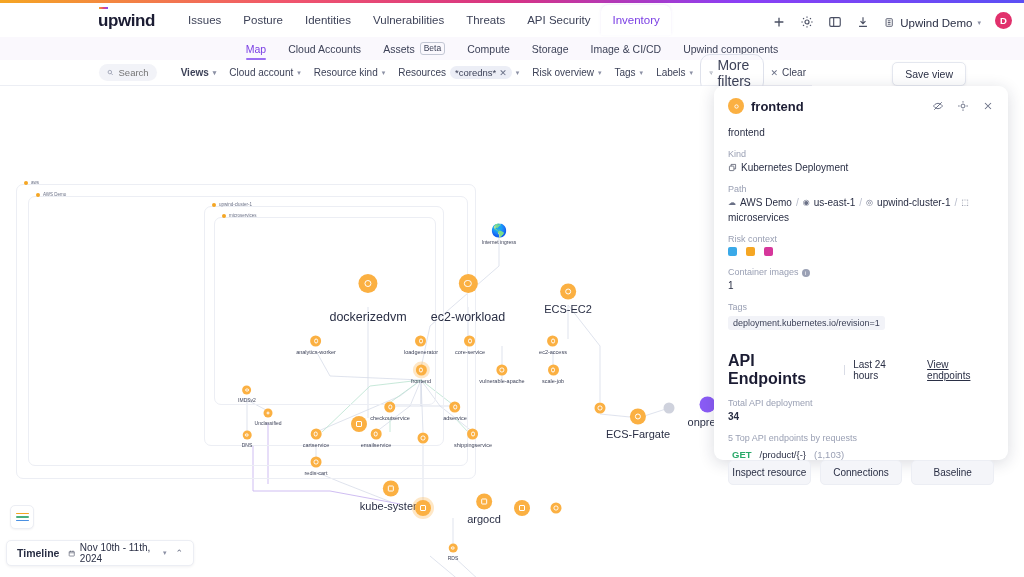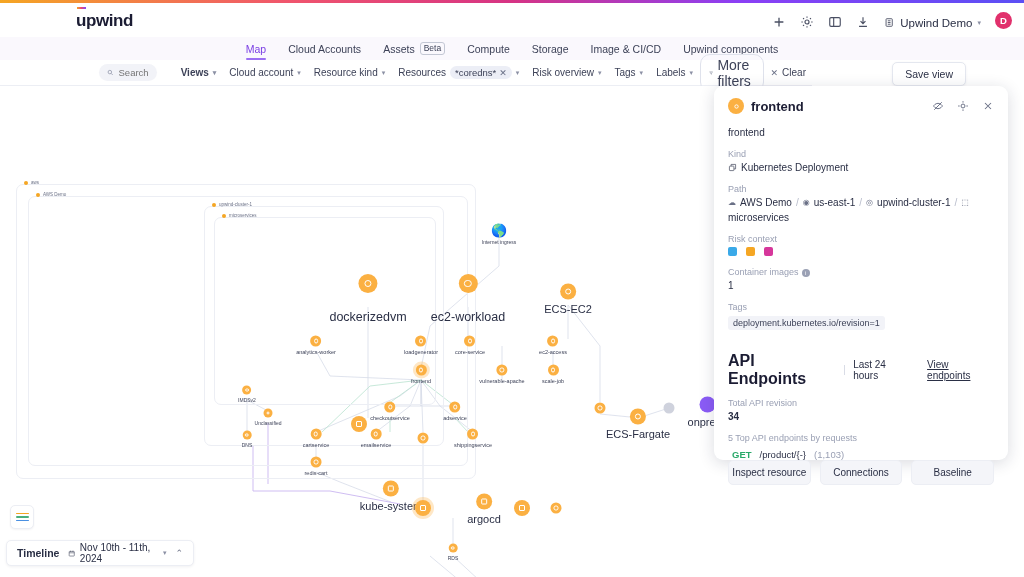--- a/index.html
+++ b/index.html
@@ -17,21 +17,21 @@
     position:absolute; top:0; left:0; width:1024px; height:3px;
     background:linear-gradient(90deg,#f5a623 0%,#f0556d 28%,#d63384 50%,#8b3ff5 72%,#5b4ff5 100%);
   }
 
   
   .header{
     position:absolute; top:3px; left:0; width:1024px; height:34px;
     background:#fff; display:flex; align-items:center;
   }
   .logo{
-    margin-left:76px; font-size:17px; font-weight:700; letter-spacing:-.4px;
+    margin-left:98px; font-size:17px; font-weight:700; letter-spacing:-.4px;
     color:#1b1c33; position:relative; line-height:1;
   }
   .logo .umlaut{
     position:absolute; top:-5px; left:1px; width:9px; height:2.5px;
     background:linear-gradient(90deg,#f5a623,#e8447d,#7c4dff);
   }
   .nav{ display:flex; align-items:center; margin-left:22px; height:34px;}
   .nav-item{
     font-size:11.5px; color:#3d4258; padding:9px 11px; cursor:pointer;
     white-space:nowrap; font-weight:500;
@@ -212,20 +212,29 @@
 </head>
 <body>
 
 <div class="grad-bar"></div>
 
 <div class="header">
   <div class="logo">
     <span class="umlaut"></span>
     <span>upwind</span>
   </div>
+  <div class="nav" id="nav">
+      <div class="nav-item">Issues</div>
+      <div class="nav-item">Posture</div>
+      <div class="nav-item">Identities</div>
+      <div class="nav-item">Vulnerabilities</div>
+      <div class="nav-item">Threats</div>
+      <div class="nav-item">API Security</div>
+      <div class="nav-item active">Inventory</div>
+    </div>
   <div class="header-right">
     <svg class="hicon" viewBox="0 0 16 16" fill="none" stroke="currentColor" stroke-width="1.5">
         <path d="M8 3v10M3 8h10"></path>
       </svg>
     <svg class="hicon" viewBox="0 0 16 16" fill="none" stroke="currentColor" stroke-width="1.3">
         <circle cx="8" cy="8" r="2.3"></circle>
         <path d="M8 1.6v1.6M8 12.8v1.6M14.4 8h-1.6M3.2 8H1.6M12.5 3.5l-1.1 1.1M4.6 11.4l-1.1 1.1M12.5 12.5l-1.1-1.1M4.6 4.6L3.5 3.5"></path>
       </svg>
     <svg class="hicon" viewBox="0 0 16 16" fill="none" stroke="currentColor" stroke-width="1.3">
         <rect x="2" y="3" width="12" height="10" rx="1.5"></rect>
@@ -656,21 +665,21 @@
 
   <div class="hr"></div>
 
   <div class="api-head">
     <span class="api-h1">API Endpoints</span>
     <span class="api-div"></span>
     <span class="api-h2">Last 24 hours</span>
     <span class="api-link">View endpoints</span>
   </div>
 
-  <div class="p-lbl">Total API revision</div>
+  <div class="p-lbl">Total API deployment</div>
   <div class="p-val" style="font-weight:700">34</div>
 
   <div class="p-lbl" style="margin-bottom:6px">5 Top API endpoints by requests</div>
   <div id="eps">
       <div class="ep">
         <span class="m">GET</span>
         <span class="p">/product/{-}</span>
         <span class="c">(1,103)</span>
       </div>
     </div>

